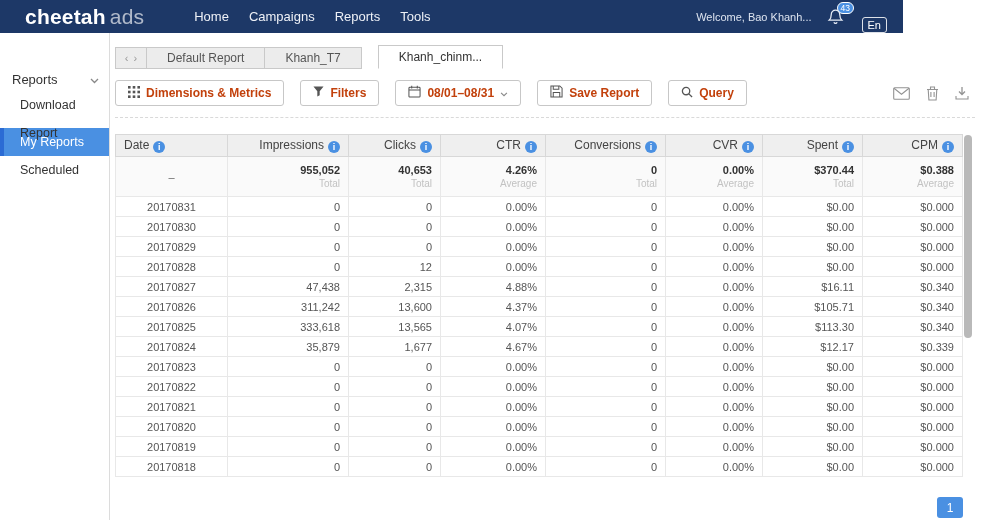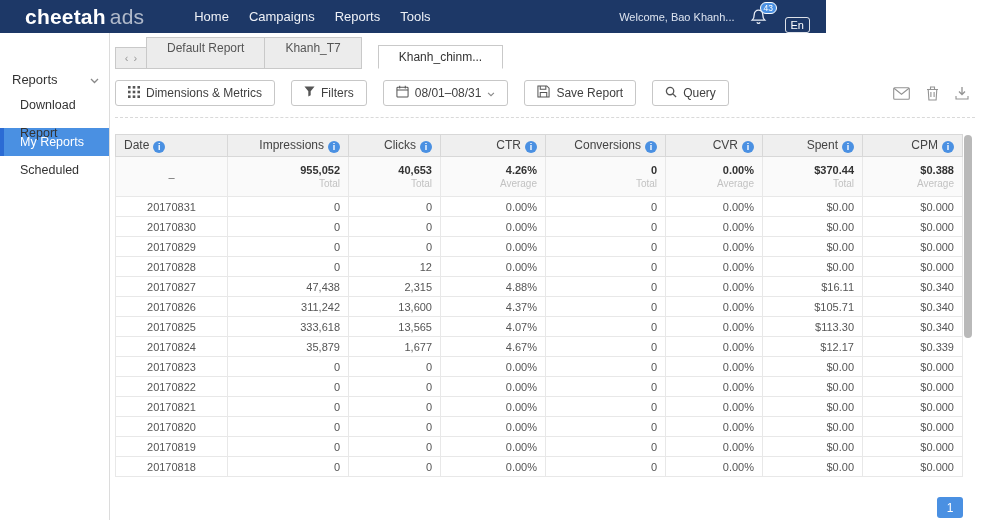--- a/index.html
+++ b/index.html
@@ -3,21 +3,21 @@
 <meta charset="utf-8">
 <style>
   :root{
     --nav_bg:#1d3867; --accent:#4a90e2; --accent_dark:#2b6bd4;
     --border:#d8d8d8; --header_bg:#efefef;
   }
   *{box-sizing:border-box;margin:0;padding:0;}
   html,body{width:981px;height:520px;overflow:hidden;background:#fff;
     font-family:"Liberation Sans","DejaVu Sans",sans-serif;}
   
-  .topnav{position:absolute;left:0;top:0;width:826px;height:33px;background:var(--nav_bg);
+  .topnav{position:absolute;left:0;top:0;width:903px;height:33px;background:var(--nav_bg);
     display:flex;align-items:center;color:#fff;}
   .logo{margin-left:25px;font-size:21px;letter-spacing:.2px;white-space:nowrap;cursor:pointer;}
   .logo b{font-weight:700;color:#fff;}
   .logo span.lite{font-weight:400;color:rgba(255,255,255,.65);margin-left:4px;}
   .navlinks{display:flex;margin-left:50px;gap:20px;}
   .navlinks .nl{font-size:13px;color:#eef1f7;cursor:pointer;}
   .nav-right{margin-left:auto;display:flex;align-items:center;gap:15px;padding-right:16px;}
   .welcome{font-size:11px;color:#dde4f0;cursor:pointer;}
   .bell{position:relative;width:20px;height:18px;cursor:pointer;color:#e8edf6;}
   .badge{position:absolute;top:-6px;left:10px;background:var(--accent);color:#fff;
@@ -35,29 +35,29 @@
   .side-item.first{margin-top:9px;}
   .side-item.active{background:var(--accent);color:#fff;border-left:4px solid var(--accent_dark);
     padding-left:16px;}
   
   .main{position:absolute;left:110px;top:33px;right:0;bottom:0;background:#fff;overflow:hidden;}
   
   .tabbar{margin:12px 0 0 5px;display:flex;align-items:flex-end;height:24px;}
   .tab-arrows{height:22px;width:32px;background:#ececec;border:1px solid #c9c9c9;
     display:flex;align-items:center;justify-content:center;gap:5px;font-size:11px;color:#999;}
   .tab-arrows span{cursor:pointer;line-height:1;}
-  .tab{height:32px;line-height:20px;padding:0 20px;background:#ececec;border:1px solid #c9c9c9;
+  .tab{height:22px;line-height:20px;padding:0 20px;background:#ececec;border:1px solid #c9c9c9;
     margin-left:-1px;font-size:12px;color:#555;cursor:pointer;white-space:nowrap;}
   .tab.active{background:#fff;height:24px;line-height:22px;border-bottom:1px solid #fff;
     margin-left:16px;color:#333;}
   
   .toolbar{margin:11px 0 0 5px;display:flex;align-items:center;gap:16px;height:26px;}
   .btn{height:26px;border:1px solid #c7c7c7;border-radius:3px;background:#fff;
-    display:inline-flex;align-items:center;gap:6px;padding:0 12px;font-size:12px;color:#404040;
-    cursor:pointer;white-space:nowrap;}
+    display:inline-flex;align-items:center;gap:6px;padding:0 12px;font-size:12px;color:#c2410c;
+    cursor:pointer;white-space:nowrap;font-weight:bold;}
   .btn svg{flex:0 0 auto;color:#555;}
   .tool-icons{margin-left:auto;margin-right:12px;display:flex;align-items:center;gap:16px;color:#939393;}
   .tool-icons .ticon{cursor:pointer;display:inline-flex;}
   .dashed{margin:11px 6px 0 5px;border-top:1px dashed #d9d9d9;height:0;}
   
   .table-wrap{position:relative;margin:16px 0 0 5px;width:847px;}
   table{border-collapse:collapse;table-layout:fixed;width:847px;border:1px solid #d4d4d4;}
   th{background:var(--header_bg);height:22px;font-weight:400;font-size:12px;color:#444;
     border:1px solid #d8d8d8;cursor:pointer;}
   th.date-col{text-align:left;padding-left:8px;}

